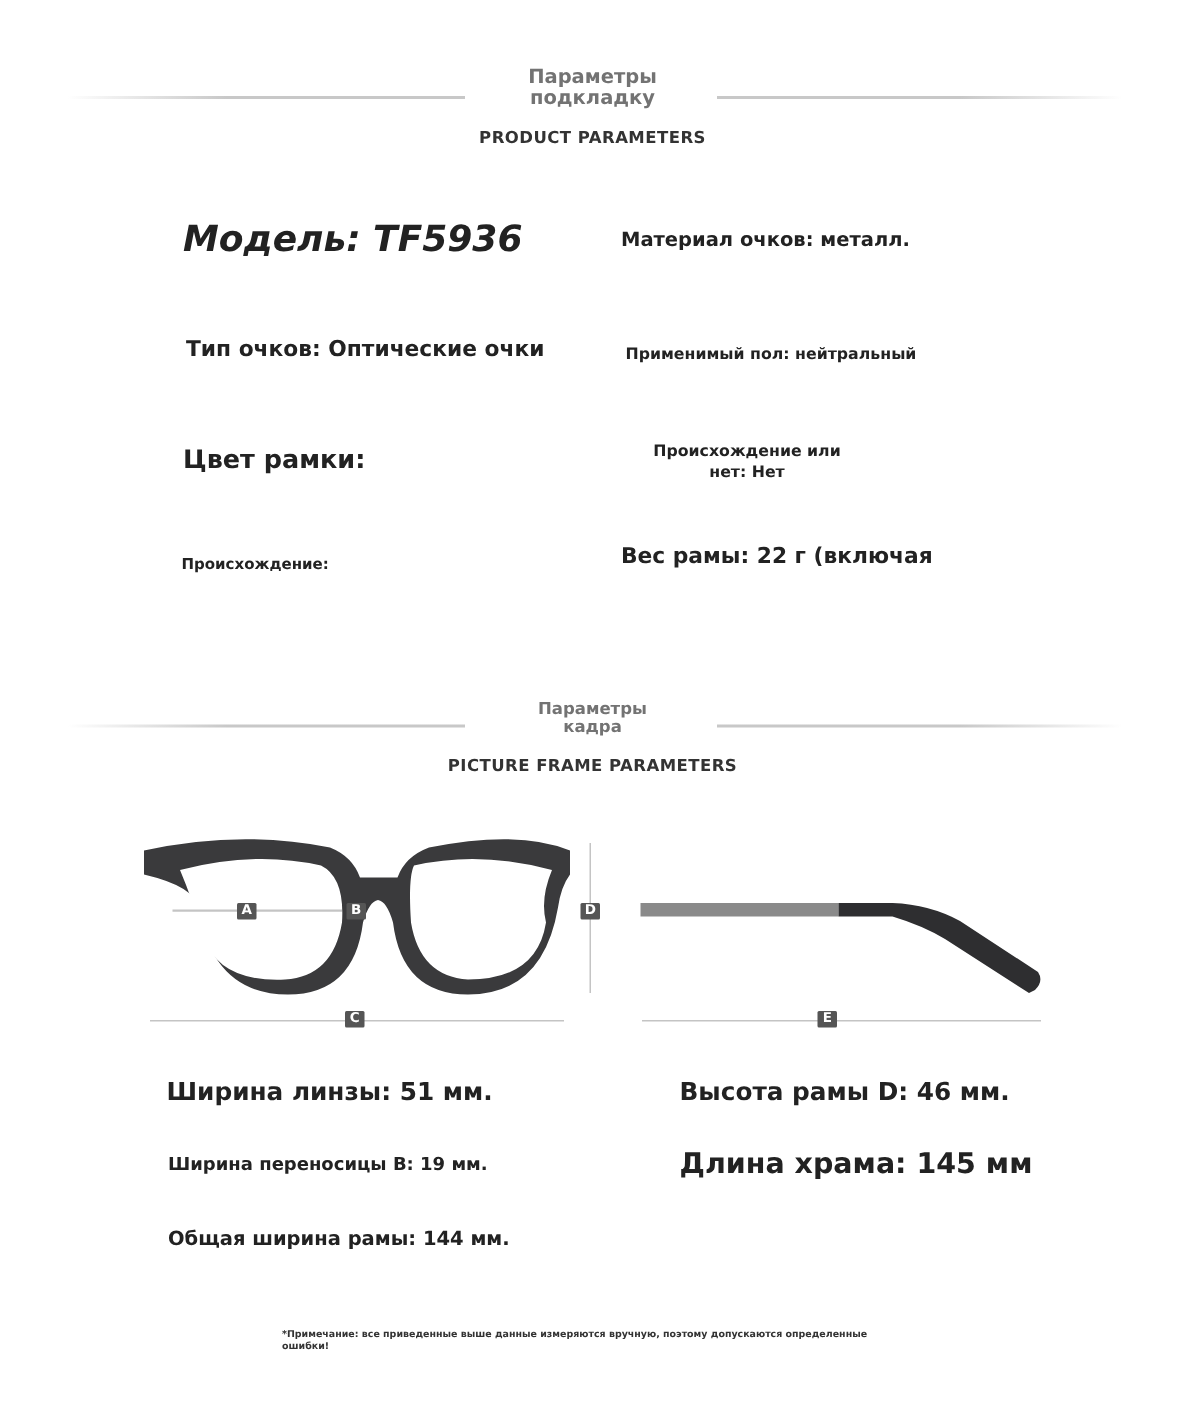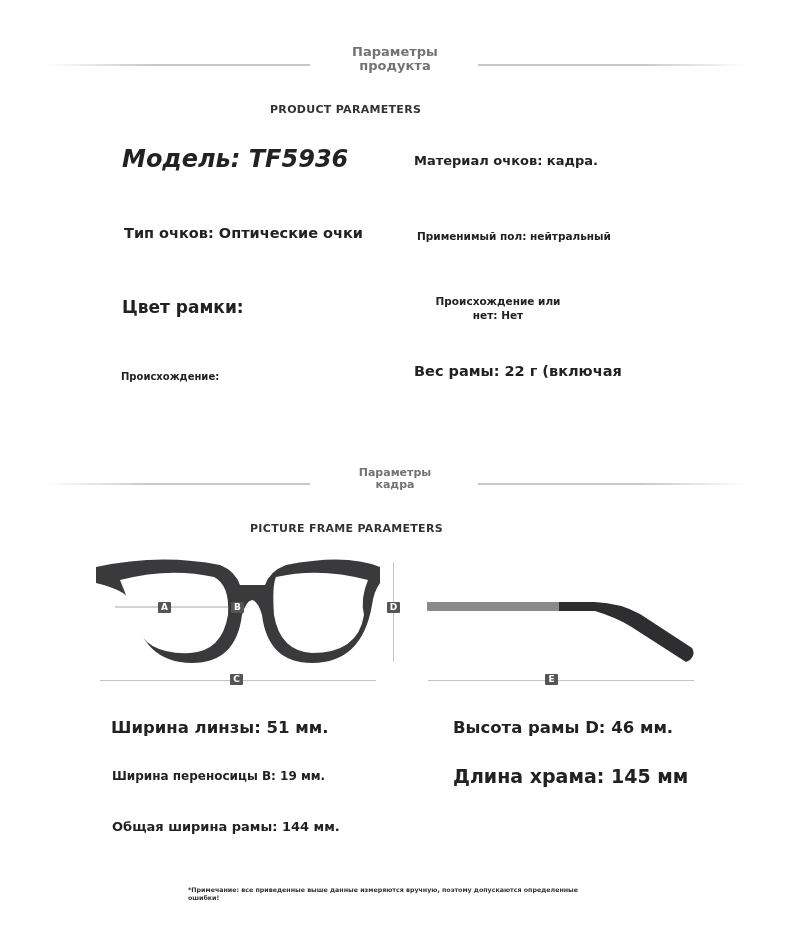--- a/index.html
+++ b/index.html
@@ -5,43 +5,43 @@
   * { box-sizing: border-box; margin: 0; padding: 0; }
   html, body { width: 790px; height: 949px; background: #ffffff; overflow: hidden; }
   body { position: relative; font-family: "DejaVu Sans", "Liberation Sans", sans-serif; color: #222; }
   .abs { position: absolute; }
 
   .section-line { position: absolute; height: 2px;
     background: linear-gradient(90deg, rgba(200,200,200,0) 0%, #c8c8c8 40%, #c8c8c8 100%); }
   .section-line.right { background: linear-gradient(90deg, #c8c8c8 0%, #c8c8c8 60%, rgba(200,200,200,0) 100%); }
 
   .sec-title { position: absolute; text-align: center; font-weight: bold; color: #737373; line-height: 1.05; }
-  .sec-sub { position: absolute; text-align: left; font-weight: bold; color: #333; letter-spacing: 0.3px; margin-top: 18px; }
+  .sec-sub { position: absolute; text-align: center; font-weight: bold; color: #333; letter-spacing: 0.3px; }
 
   .param { position: absolute; font-weight: bold; color: #222; white-space: nowrap; }
 
   .badge { position: absolute; width: 13px; height: 11px; background: #555; color: #fff;
     font-size: 9px; font-weight: bold; line-height: 11px; text-align: center;
     font-family: "DejaVu Sans", sans-serif; border-radius: 1px; }
 
   .note { position: absolute; font-size: 6.3px; color: #333; font-weight: bold; line-height: 1.3; }
 </style>
 </head>
 <body>
 
 <div class="section-line" style="left:45px; top:64px; width:265px;"></div>
 <div class="section-line right" style="left:478px; top:64px; width:270px;"></div>
 <div class="sec-title" style="left:320px; top:45px; width:150px; font-size:13px;">
   <div>Параметры</div>
-  <div>продукта</div>
+  <div>подкладку</div>
 </div>
 <div class="sec-sub" style="left:270px; top:85px; width:250px; font-size:11px;">PRODUCT PARAMETERS</div>
 
 <div class="param" style="left:122px; top:145px; font-size:24px;font-style:italic;">Модель: TF5936</div>
-<div class="param" style="left:414px; top:153px; font-size:13px;">Материал очков: кадра.</div>
+<div class="param" style="left:414px; top:153px; font-size:13px;">Материал очков: металл.</div>
 
 <div class="param" style="left:124px; top:225px; font-size:14.5px;">Тип очков: Оптические очки</div>
 <div class="param" style="left:417px; top:230px; font-size:10.5px;">Применимый пол: нейтральный</div>
 
 <div class="param" style="left:122px; top:297px; font-size:17px;">Цвет рамки:</div>
 <div class="param" style="left:418px; top:294px; width:160px; font-size:10.5px; text-align:center; line-height:1.35;">
   <div>Происхождение или</div>
   <div>нет: Нет</div>
 </div>
 

